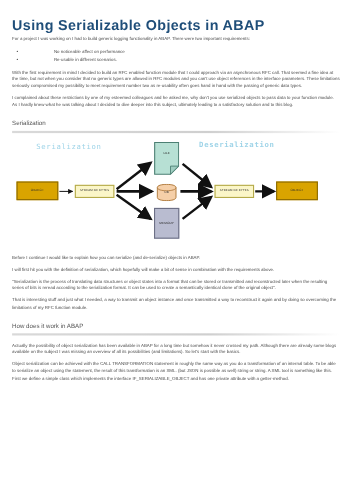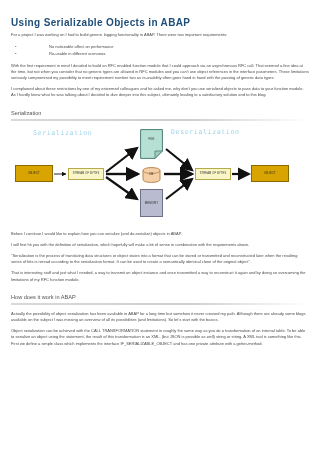--- a/index.html
+++ b/index.html
@@ -16,21 +16,21 @@
   }
   .page {
     width: 320px;
     height: 453px;
     position: relative;
     box-sizing: border-box;
     padding: 18px 11px 0 11px;
     background: #fff;
   }
   h1.post-title {
-    font-size: 10px;
+    font-size: 13px;
     line-height: 10px;
     font-weight: bold;
     color: #1f4e79;
     margin: 0 0 4px 0;
     letter-spacing: 0.35px;
   }
   p.body-text {
     font-size: 4.0px;
     line-height: 6.2px;
     margin: 0 0 5px 0;
@@ -79,21 +79,21 @@
   .diagram svg { position: absolute; left: 0; top: 0; }
   .dlabel {
     position: absolute;
     font-family: "DejaVu Sans Mono", monospace;
     font-size: 6.6px;
     color: #9fd4e8;
     letter-spacing: 0.6px;
     white-space: nowrap;
   }
   .dlabel.ser  { left: 22px; top: 2px; }
-  .dlabel.deser{ left: 160px; top: 1px; }
+  .dlabel.deser{ left: 170px; top: 1px; font-weight: bold; }
 
   .node {
     position: absolute;
     box-sizing: border-box;
     display: flex;
     align-items: center;
     justify-content: center;
     font-size: 2.8px;
     letter-spacing: 0.15px;
     color: #2a2a2a;

